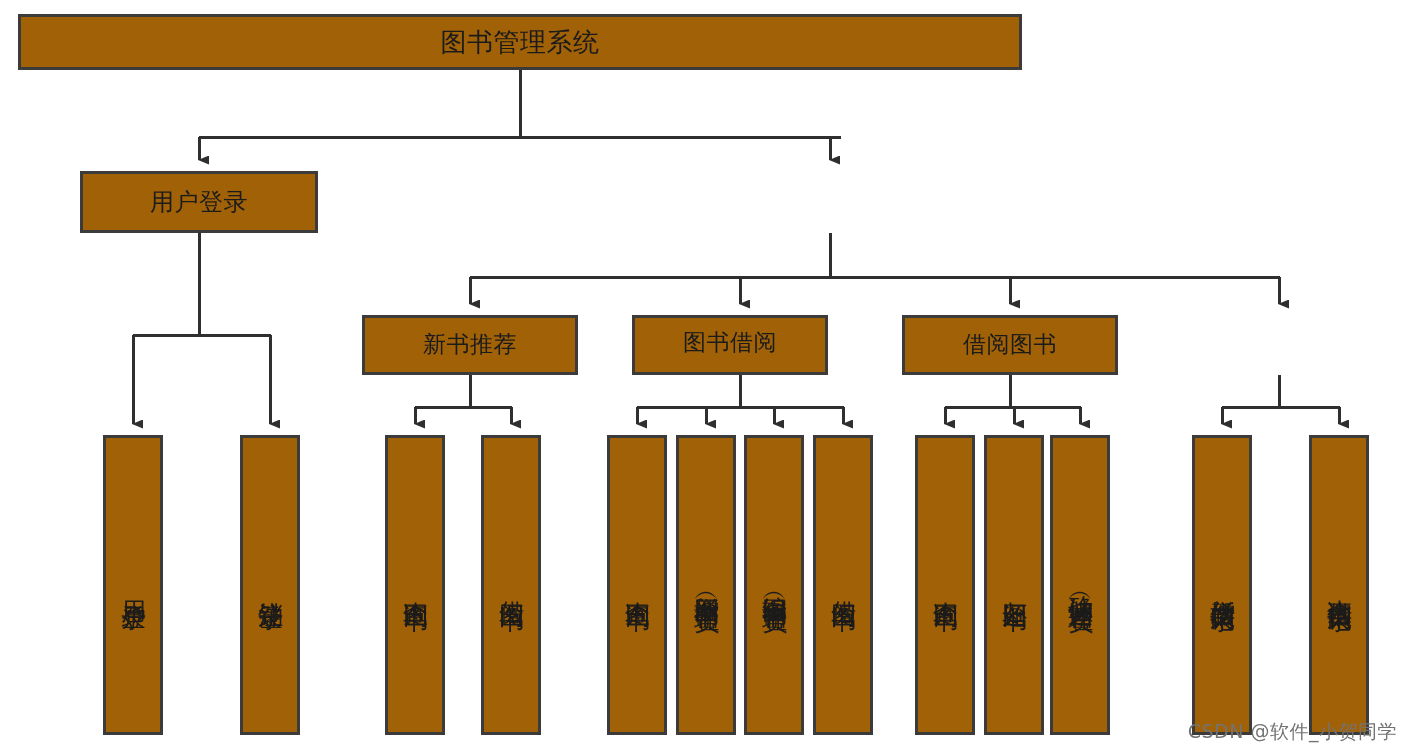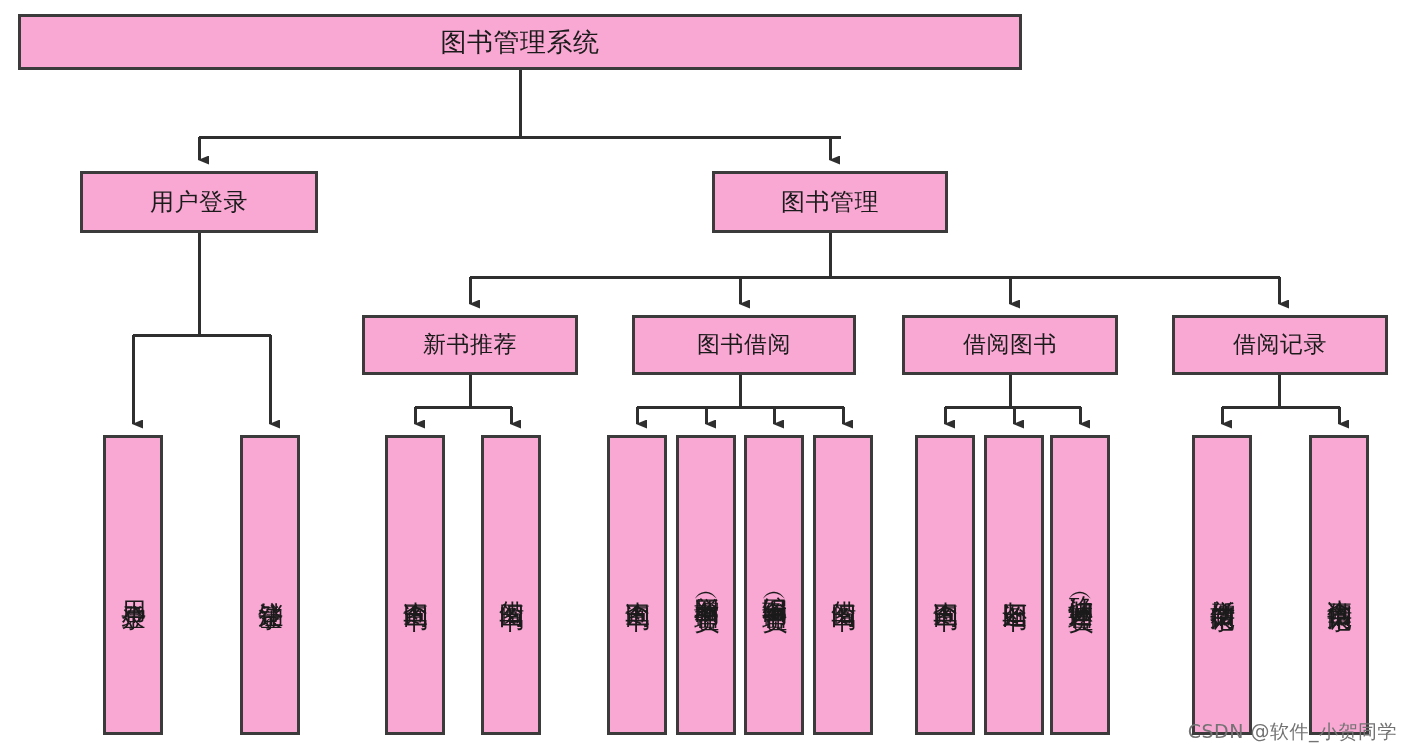--- a/index.html
+++ b/index.html
@@ -16,21 +16,21 @@
   }
   
   #connectors{
     position:absolute;left:0;top:0;width:1405px;height:747px;
     pointer-events:none;
   }
   
   .node{
     position:absolute;
     box-sizing:border-box;
-    background:#f9a8d4;
+    background:#a16207;
     border:3px solid #3b3b3b;
     display:flex;
     align-items:center;
     justify-content:center;
     color:#1b1b1b;
   }
   .node-label{
     display:block;
     text-align:center;
     line-height:1.18;
@@ -131,36 +131,30 @@
     </g>
   </svg>
 
   <div class="node root" style="left:18px;top:14px;width:1004px;height:56px;">
     <span class="node-label">图书管理系统</span>
   </div>
 
   <div class="node level1" style="left:80px;top:171px;width:238px;height:62px;">
     <span class="node-label">用户登录</span>
   </div>
-  <div class="node level1" style="left:712px;top:171px;width:236px;height:62px;">
-    <span class="node-label">图书管理</span>
-  </div>
 
   <div class="node level2" style="left:362px;top:315px;width:216px;height:60px;justify-content:center;">
     <span class="node-label">新书推荐</span>
   </div>
-  <div class="node level2" style="left:632px;top:315px;width:224px;height:60px;">
+  <div class="node level2" style="left:632px;top:315px;width:196px;height:60px;font-family:Liberation Mono, monospace;">
     <span class="node-label">图书借阅</span>
   </div>
   <div class="node level2" style="left:902px;top:315px;width:216px;height:60px;">
     <span class="node-label">借阅图书</span>
   </div>
-  <div class="node level2" style="left:1172px;top:315px;width:216px;height:60px;">
-    <span class="node-label">借阅记录</span>
-  </div>
 
   <div class="node leaf" style="left:103px;top:435px;width:60px;height:300px;">
     <span class="node-label">用户登录</span>
   </div>
   <div class="node leaf" style="left:240px;top:435px;width:60px;height:300px;">
     <span class="node-label">注销登录</span>
   </div>
 
   <div class="node leaf" style="left:385px;top:435px;width:60px;height:300px;">
     <span class="node-label">查询图书</span>

